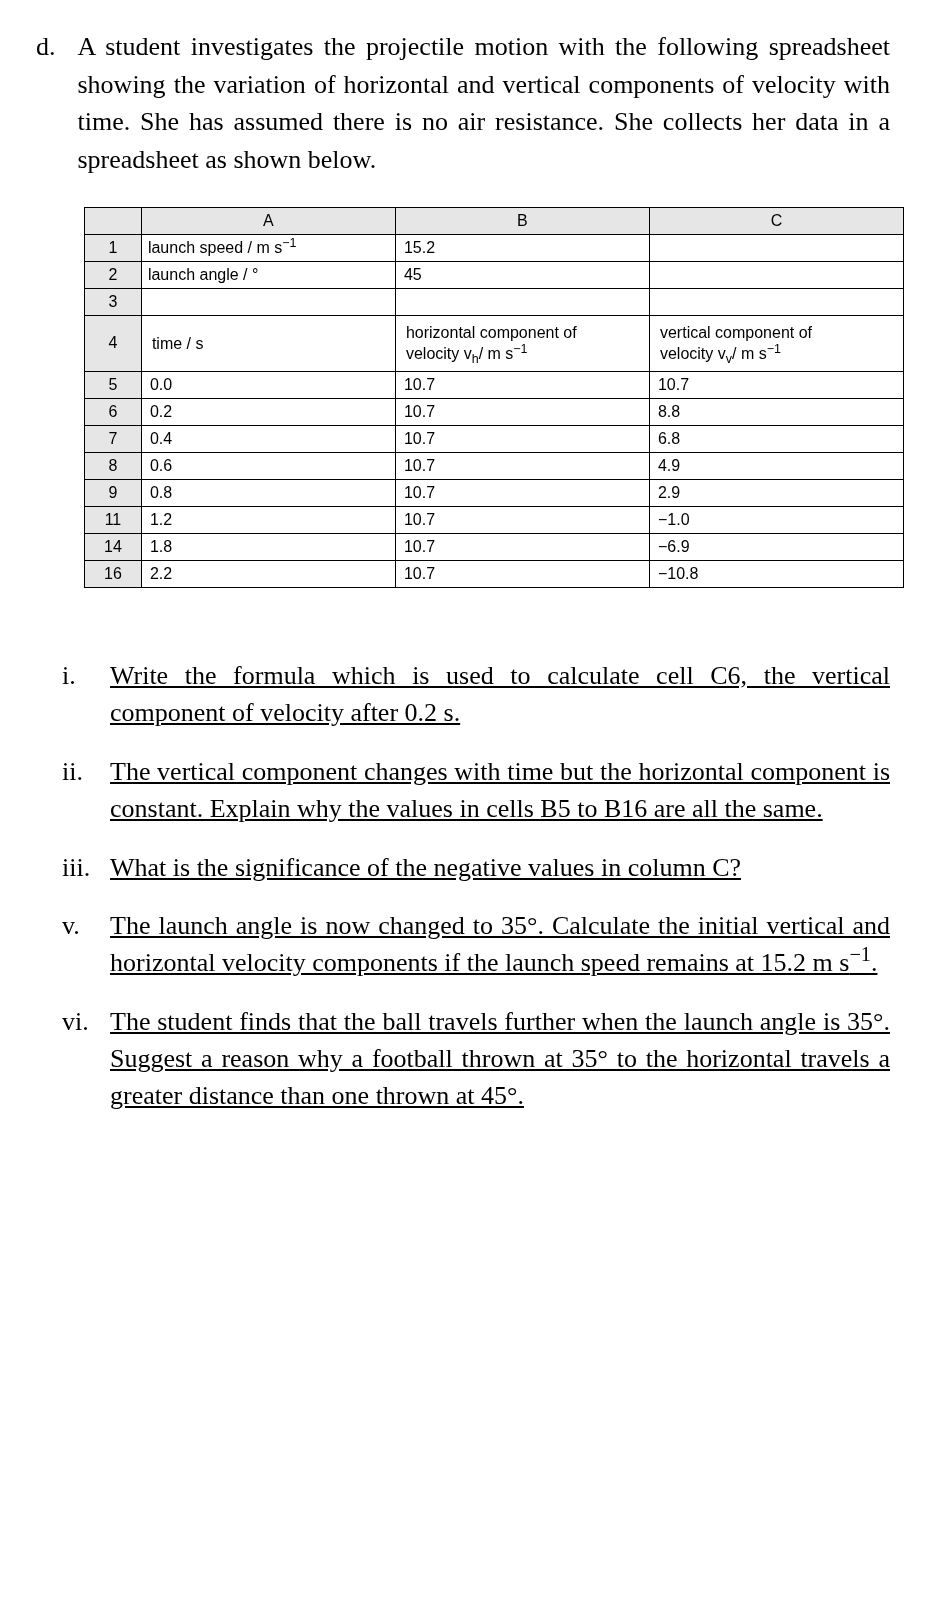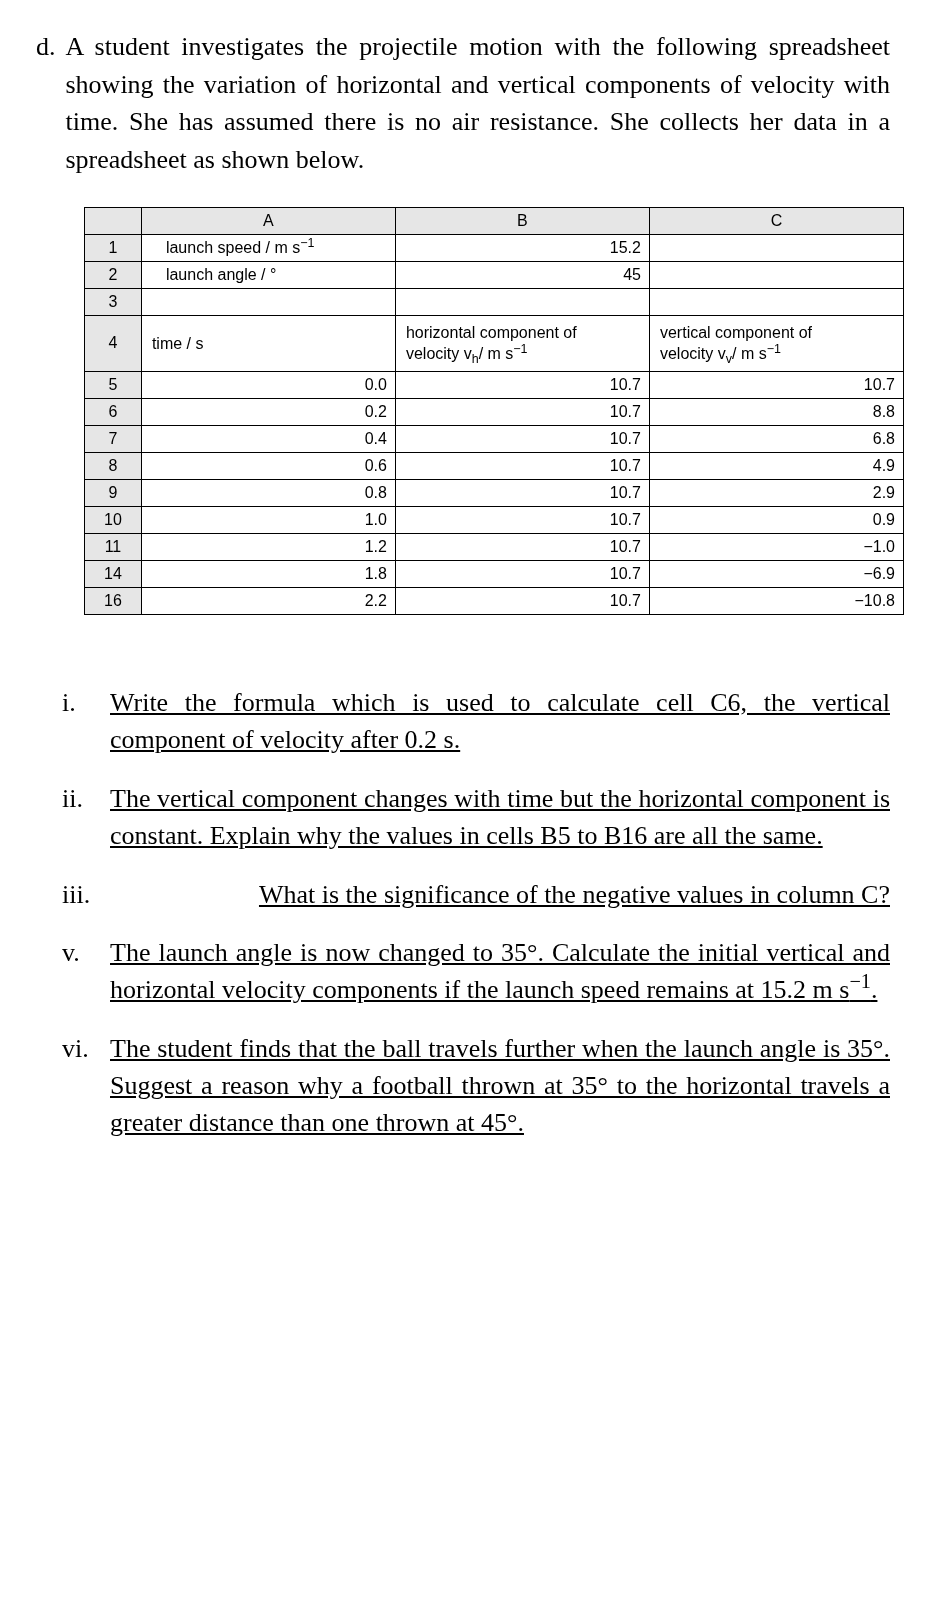--- a/index.html
+++ b/index.html
@@ -20,20 +20,21 @@
     font-size: 26px;
     line-height: 1.45;
     padding-right: 10px;
     flex: 0 0 auto;
   }
   .problem-text {
     font-size: 26px;
     line-height: 1.45;
     text-align: justify;
     flex: 1 1 auto;
+    margin-left: 12px;
   }
   .spreadsheet-wrap {
     padding-left: 48px;
     margin-bottom: 70px;
   }
   table.spreadsheet {
     border-collapse: collapse;
     width: 820px;
     font-family: Arial, Helvetica, sans-serif;
     font-size: 16px;
@@ -50,24 +51,24 @@
     text-align: center;
     height: 26px;
   }
   table.spreadsheet td.rowhead {
     background: #e6e6e6;
     text-align: center;
     width: 56px;
   }
   table.spreadsheet td.label {
     text-align: left;
-    padding-left: 24px;
+    padding-left: 6px;
   }
   table.spreadsheet td.center {
-    text-align: right;
+    text-align: left;
   }
   table.spreadsheet td.header-cell {
     text-align: left;
     padding: 6px 10px;
     line-height: 1.35;
   }
   table.spreadsheet .col-a { width: 250px; }
   table.spreadsheet .col-b { width: 250px; }
   table.spreadsheet .col-c { width: 250px; }
   .sub {
@@ -93,21 +94,21 @@
   .q .num {
     flex: 0 0 auto;
     min-width: 48px;
     padding-right: 6px;
   }
   .q .body {
     flex: 1 1 auto;
     text-align: justify;
     text-decoration: underline;
   }
-  .q.short .body { text-align: right; }
+  .q.short .body { text-align: left; }
 </style>
 </head>
 <body>
 
 <div class="problem-intro">
   <div class="problem-letter">d.</div>
   <div class="problem-text">A student investigates the projectile motion with the following spreadsheet showing the variation of horizontal and vertical components of velocity with time. She has assumed there is no air resistance. She collects her data in a spreadsheet as shown below.</div>
 </div>
 
 <div class="spreadsheet-wrap">
@@ -175,26 +176,20 @@
           <td class="center">10.7</td>
           <td class="center">4.9</td>
         </tr>
         <tr>
           <td class="rowhead">9</td>
           <td class="center">0.8</td>
           <td class="center">10.7</td>
           <td class="center">2.9</td>
         </tr>
         <tr>
-          <td class="rowhead">10</td>
-          <td class="center">1.0</td>
-          <td class="center">10.7</td>
-          <td class="center">0.9</td>
-        </tr>
-        <tr>
           <td class="rowhead">11</td>
           <td class="center">1.2</td>
           <td class="center">10.7</td>
           <td class="center">−1.0</td>
         </tr>
         <tr>
           <td class="rowhead">14</td>
           <td class="center">1.8</td>
           <td class="center">10.7</td>
           <td class="center">−6.9</td>

